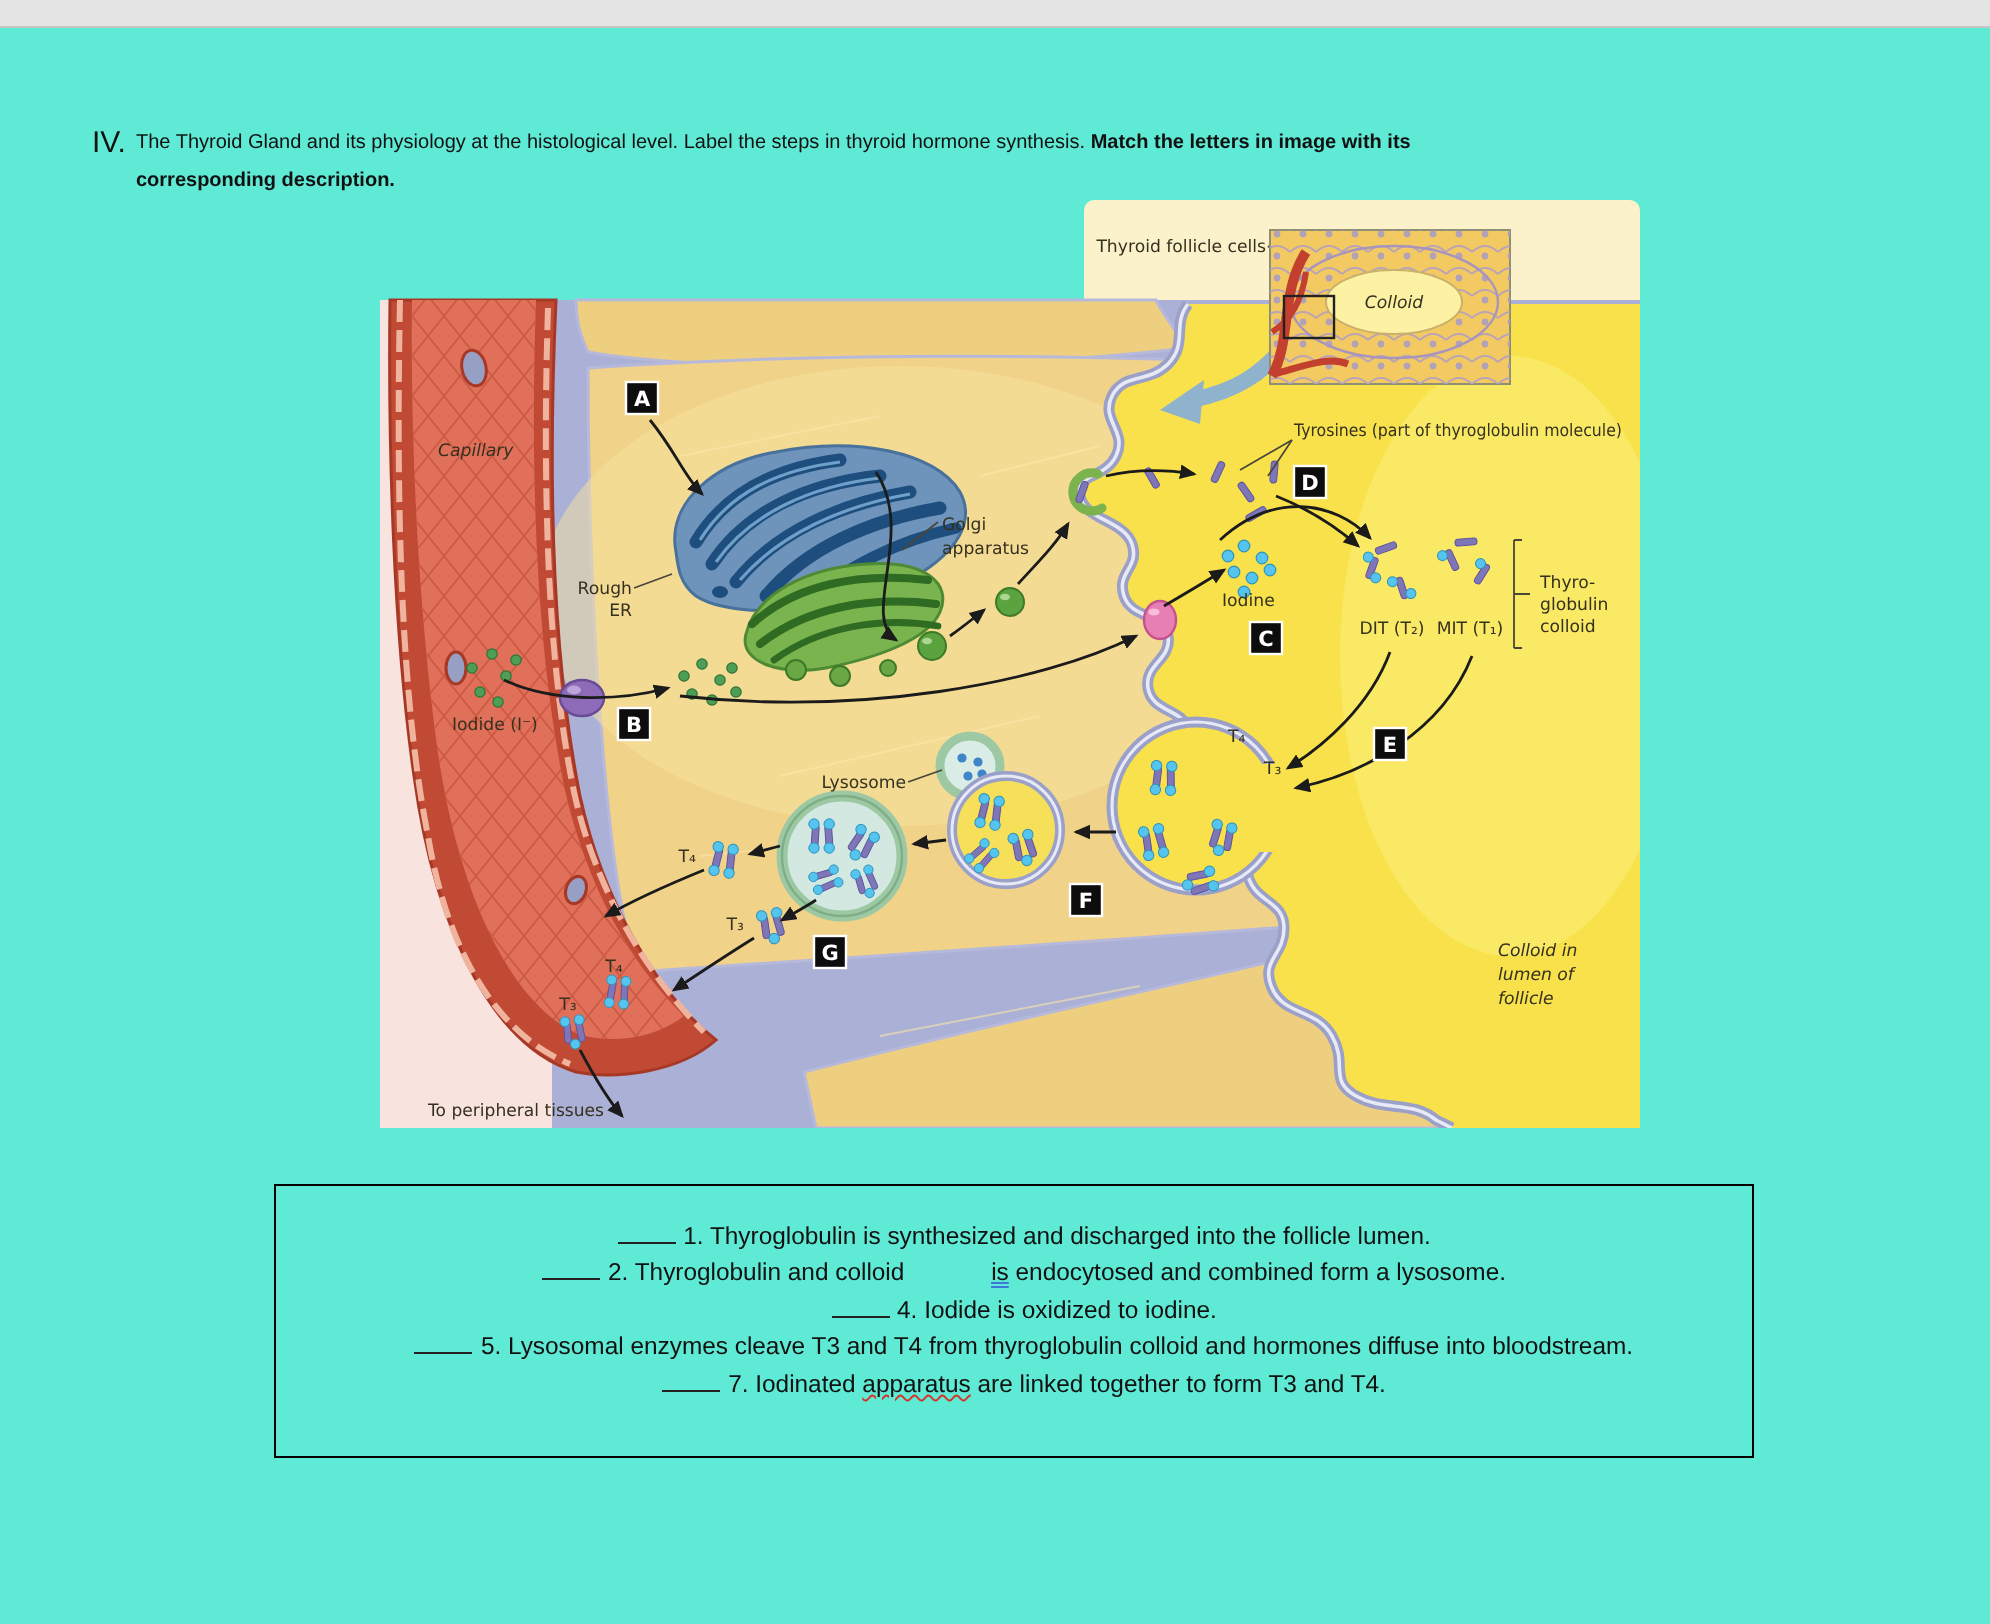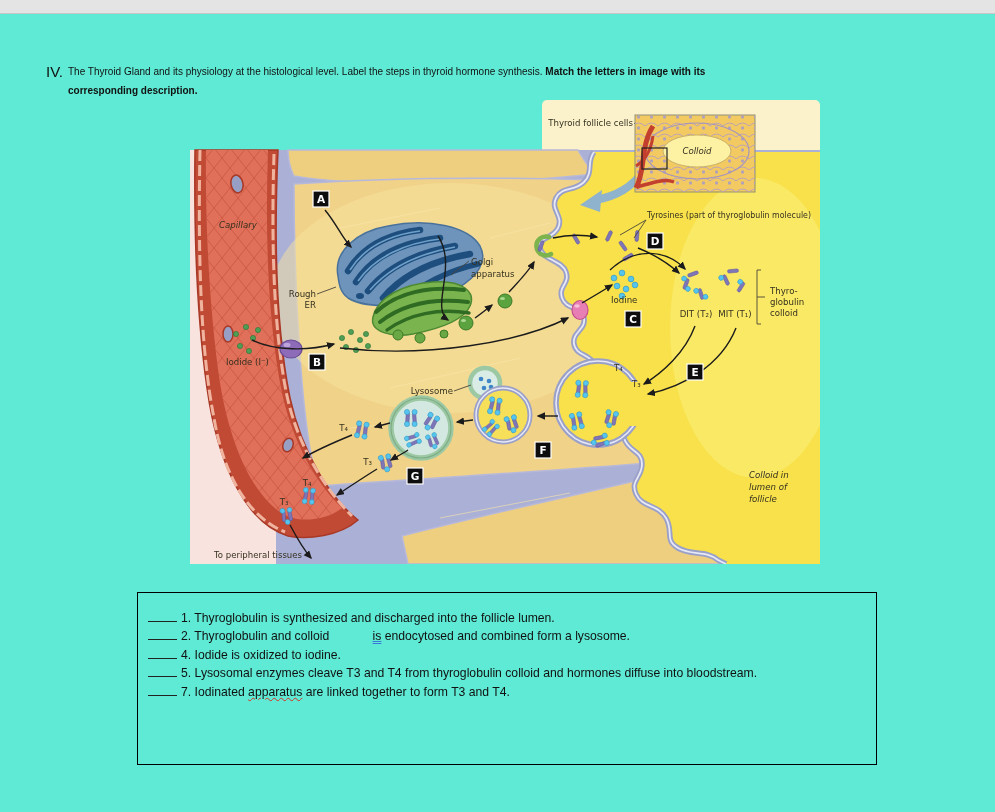--- a/index.html
+++ b/index.html
@@ -7,22 +7,22 @@
         font-family:"Liberation Sans",sans-serif;color:#1a1a1a;}
   #topbar{position:absolute;left:0;top:0;width:995px;height:13px;background:#e4e4e4;
           border-bottom:1px solid #c6c6c6;}
   #heading-num{position:absolute;left:46px;top:63px;font-size:15px;color:#111;}
   #heading{position:absolute;left:68px;top:52px;width:880px;font-size:10px;line-height:19px;color:#111;margin-top:10px;}
   #heading .b{font-weight:bold;}
   #figure{position:absolute;left:190px;top:88px;width:630px;height:476px;}
   svg text{font-family:"DejaVu Sans",sans-serif;font-size:8.6px;fill:#35311f;}
   svg text.it{font-style:italic;}
   svg text.letter{font-size:10.5px;font-weight:bold;fill:#ffffff;}
-  #matchbox{position:absolute;left:137px;top:592px;width:740px;height:173px;
-            border:1px solid #000;box-sizing:border-box;padding:16px 0 0 10px;}
+  #matchbox{position:absolute;left:137px;top:592px;width:740px;height:137px;
+            border:1px solid #000;box-sizing:border-box;padding:16px 0 0 10px;text-align:center;}
   .mrow{font-size:12.2px;line-height:18.4px;white-space:nowrap;color:#111;}
   .blank{display:inline-block;width:29px;height:12px;border-bottom:1px solid #222;margin-right:4px;}
   .mark-grammar{text-decoration:underline double #3c78d8;text-decoration-thickness:1px;padding-left:40px;}
   .mark-spell{text-decoration:underline wavy #d93025;text-decoration-thickness:1px;}
 </style>
 </head>
 <body>
 
 <div id="page">
   <div id="topbar"></div>

